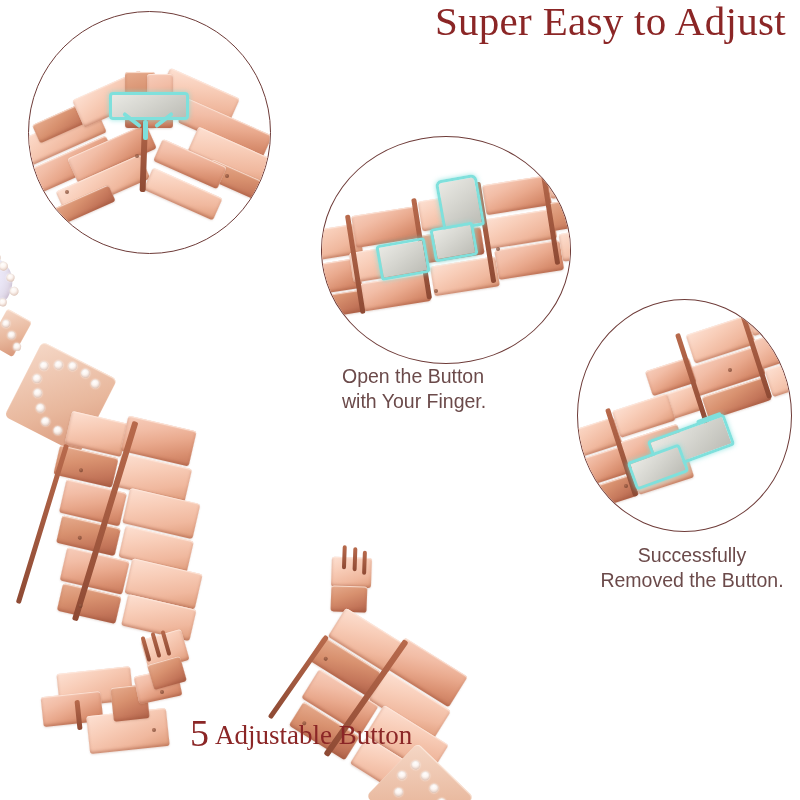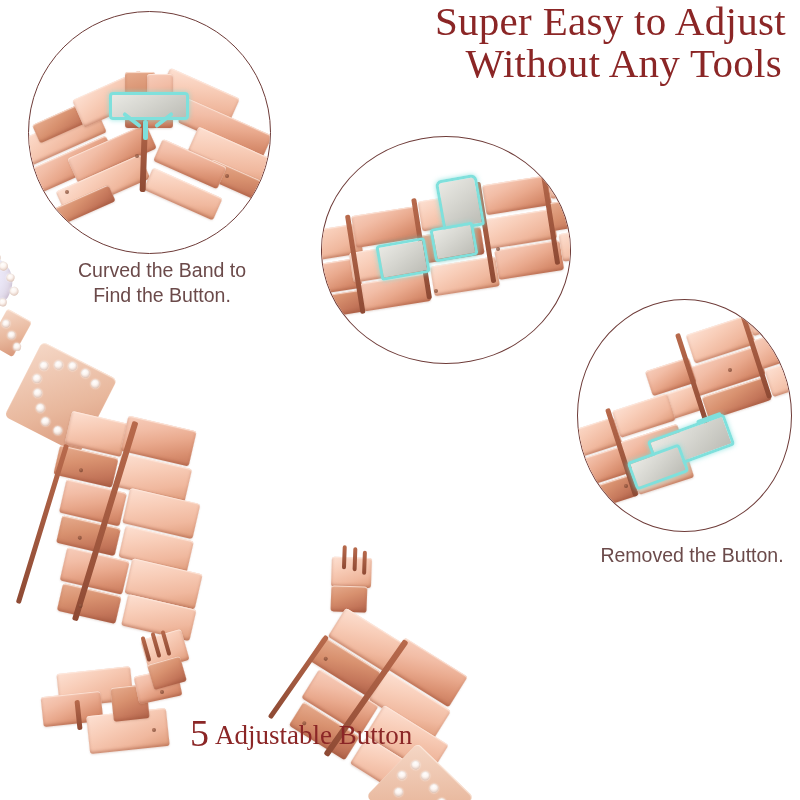--- a/index.html
+++ b/index.html
@@ -134,21 +134,20 @@
     opacity:.75;
   }
 </style>
 </head>
 <body>
 
 <div id="stage">
 
   <div class="headline">
     <span>Super Easy to Adjust</span>
-    <span class="l2">Without Any Tools</span>
   </div>
 
   <div class="circle" id="circle1">
     <div class="cinner">
 
       <div class="lnk pale" style="left:-16px;top:112px;width:92px;height:28px;transform:rotate(-24deg);"></div>
       <div class="lnk" style="left:-10px;top:142px;width:96px;height:26px;transform:rotate(-24deg);"></div>
       <div class="lnk dark" style="left:4px;top:98px;width:70px;height:20px;transform:rotate(-24deg);"></div>
       <div class="lnk pale" style="left:46px;top:72px;width:74px;height:30px;transform:rotate(-24deg);"></div>
       <div class="lnk" style="left:40px;top:128px;width:86px;height:27px;transform:rotate(-24deg);"></div>
@@ -246,27 +245,28 @@
 
       <div class="cyan" style="left:72px;top:126px;width:82px;height:34px;transform:rotate(-20deg);"></div>
       <div class="cyan" style="left:52px;top:152px;width:56px;height:30px;transform:rotate(-20deg);"></div>
       <div class="cyanline" style="left:118px;top:116px;width:26px;height:5px;transform:rotate(-20deg);"></div>
 
       <div class="screw" style="left:150px;top:68px;"></div>
       <div class="screw" style="left:46px;top:184px;"></div>
     </div>
   </div>
 
-  <div class="caption" id="cap1">
-    <div>Curved the Band to</div>
-    <div>Find the Button.</div>
-  </div>
-
+
+  <div class="caption" id="cap2">
+    <div>Open the Button</div>
+    <div>with Your Finger.</div>
+  </div>
 
   <div class="caption" id="cap3">
+    <div>Successfully</div>
     <div>Removed the Button.</div>
   </div>
 
   <div id="mainband">
 
     <div class="crystals" style="left:-68px;top:-52px;width:120px;height:130px;">
       <div class="bigopal" style="left:-48px;top:-4px;width:60px;height:56px;transform:rotate(-16deg);"></div>
       <div class="gem" style="left:-6px;top:-2px;width:9px;height:9px;"></div>
       <div class="gem" style="left:4px;top:8px;width:8px;height:8px;"></div>
       <div class="gem" style="left:10px;top:20px;width:9px;height:9px;"></div>

